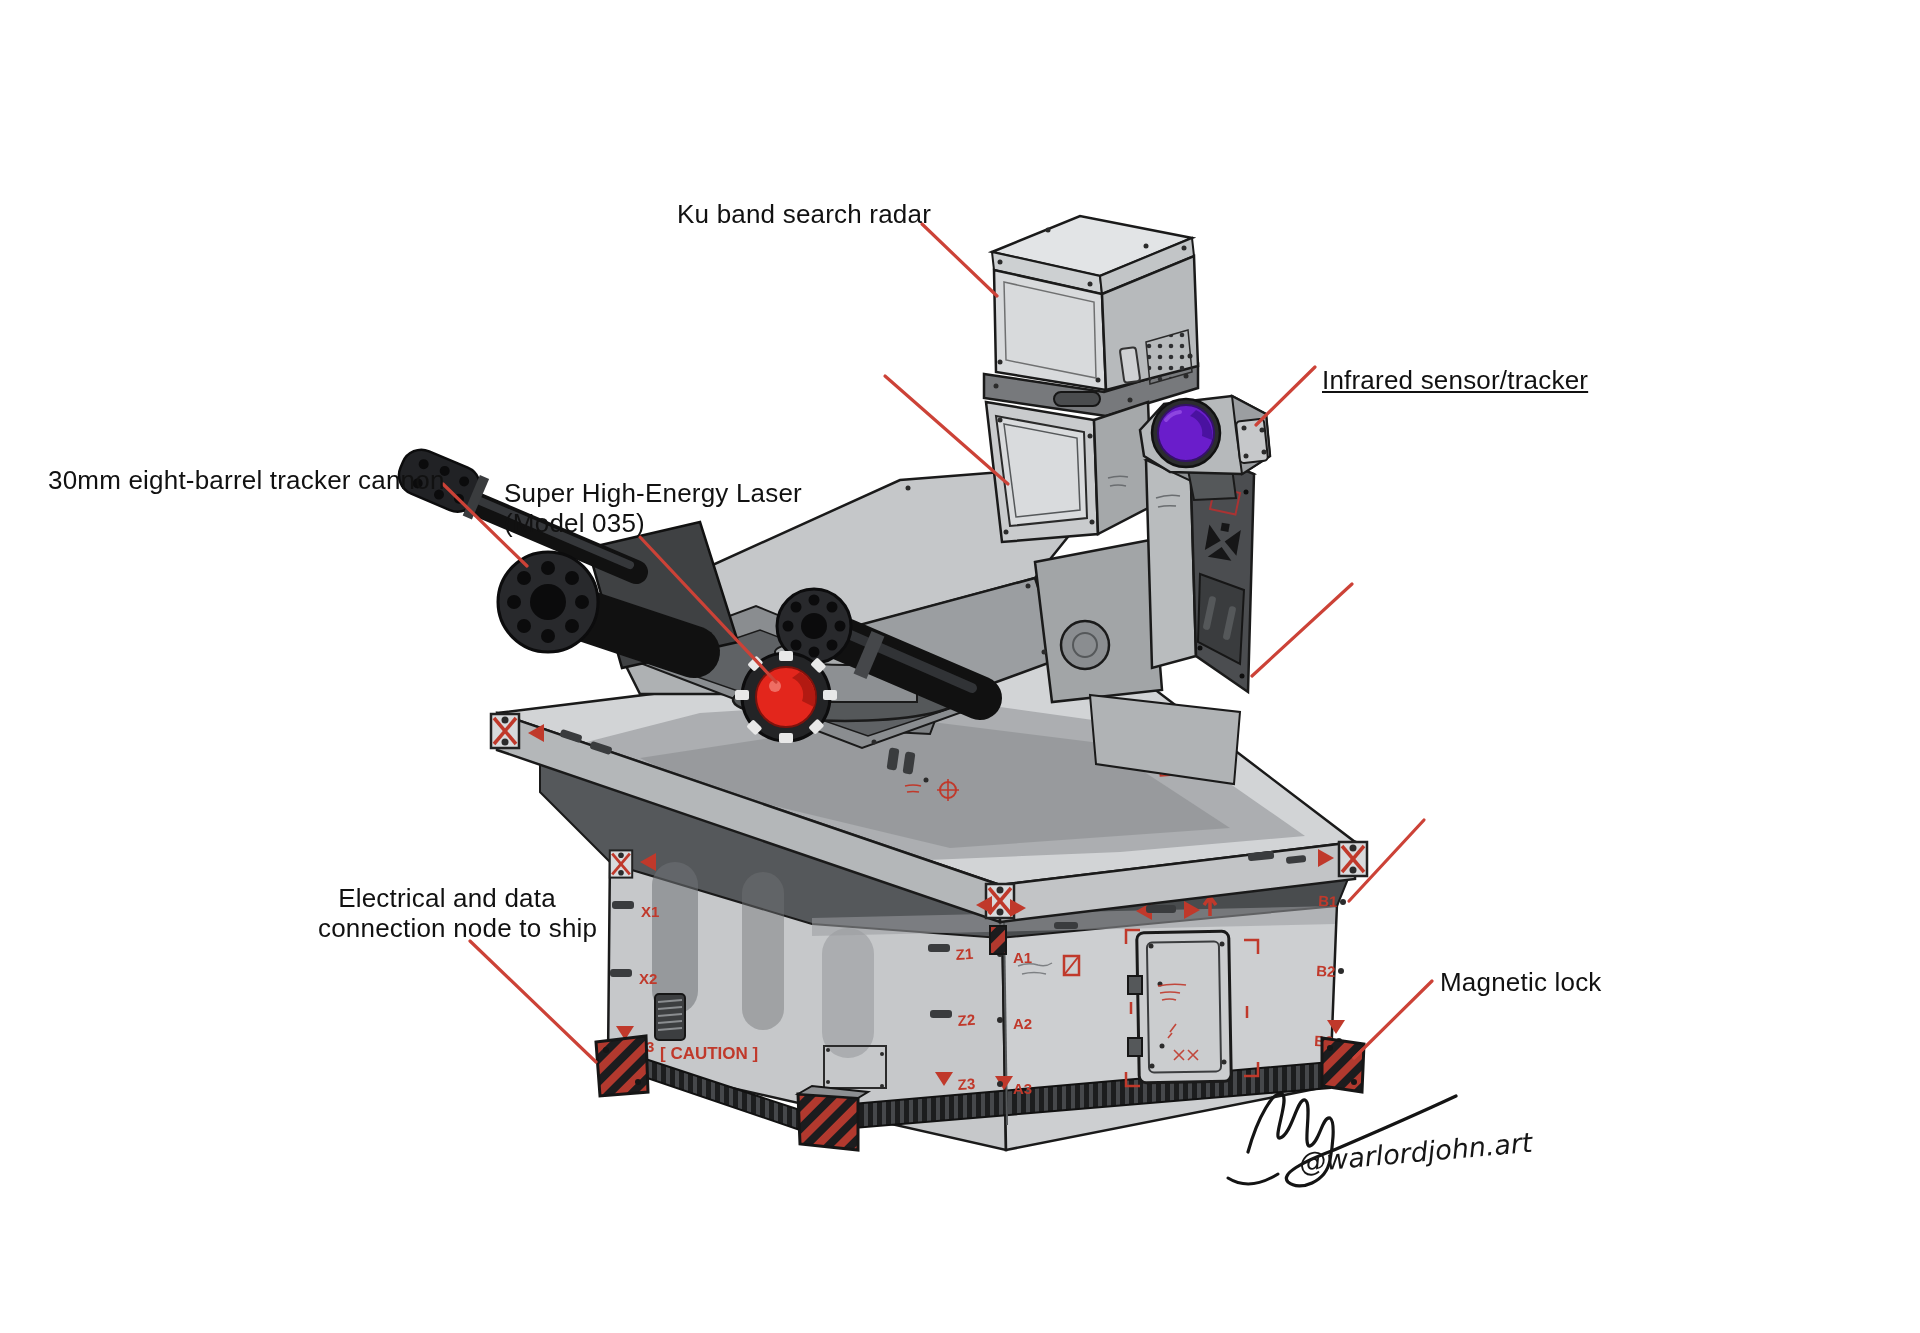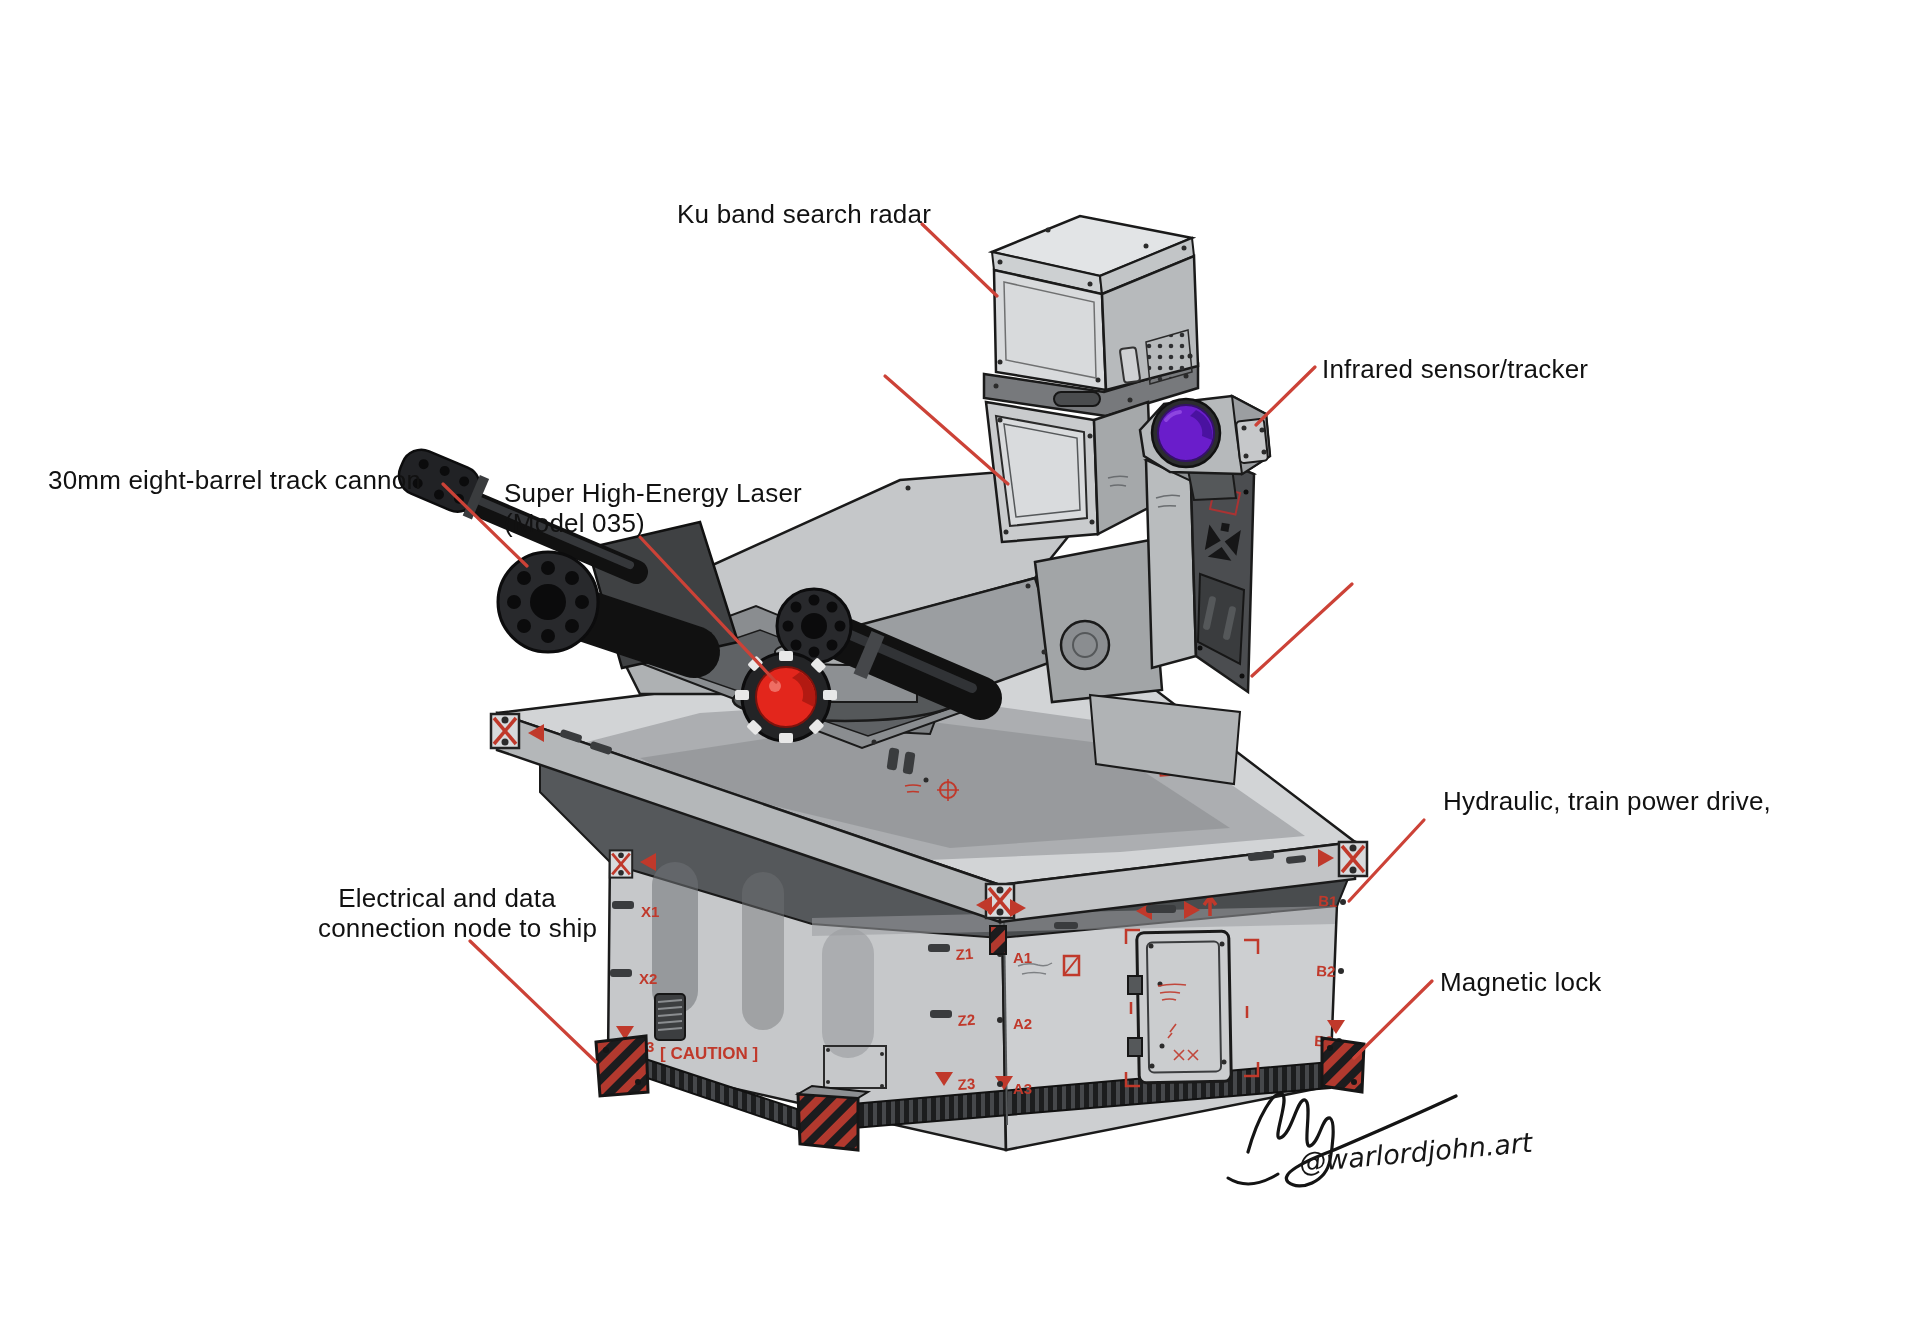--- a/index.html
+++ b/index.html
@@ -4,21 +4,21 @@
 <style>
   html,body{margin:0;padding:0;background:#ffffff;}
   .stage{position:relative;width:1920px;height:1333px;background:#ffffff;overflow:hidden;
          font-family:"Liberation Sans", sans-serif;}
   .stage svg{position:absolute;left:0;top:0;}
   .callout{position:absolute;color:#111111;font-size:26px;line-height:1.16;letter-spacing:.2px;white-space:nowrap;}
   .c-center{text-align:center;}
   .c-right{text-align:right;}
   #co-ku-search{left:677px;top:199px;width:242px;text-align:center;}
   #co-ku-track{left:694px;top:315px;width:224px;}
-  #co-infrared{left:1322px;top:354px;}
+  #co-infrared{left:1322px;top:365px;text-decoration:underline;}
   #co-cannon{left:48px;top:465px;}
   #co-laser{left:504px;top:478px;}
   #co-fire{left:1365px;top:563px;}
   #co-hydraulic{left:1443px;top:786px;}
   #co-electrical{left:318px;top:883px;width:258px;}
   #co-magnetic{left:1440px;top:967px;}
 </style>
 </head>
 <body>
 
@@ -455,31 +455,30 @@
 <div class="callout c-right" id="co-ku-search">
   <span>Ku band search radar</span>
 </div>
 
 
 <div class="callout" id="co-infrared">
   <span>Infrared sensor/tracker</span>
 </div>
 
 <div class="callout" id="co-cannon">
-  <span>30mm eight-barrel track cannon</span>
+  <span>30mm eight-barrel tracker cannon</span>
 </div>
 
 <div class="callout" id="co-laser">
   <div>Super High-Energy Laser</div>
   <div>(Model 035)</div>
 </div>
 
 
 <div class="callout" id="co-hydraulic">
-  <div>Hydraulic, train power drive,</div>
 </div>
 
 <div class="callout c-center" id="co-electrical">
   <div>Electrical and data</div>
   <div>connection node to ship</div>
 </div>
 
 <div class="callout" id="co-magnetic">
   <span>Magnetic lock</span>
 </div>

